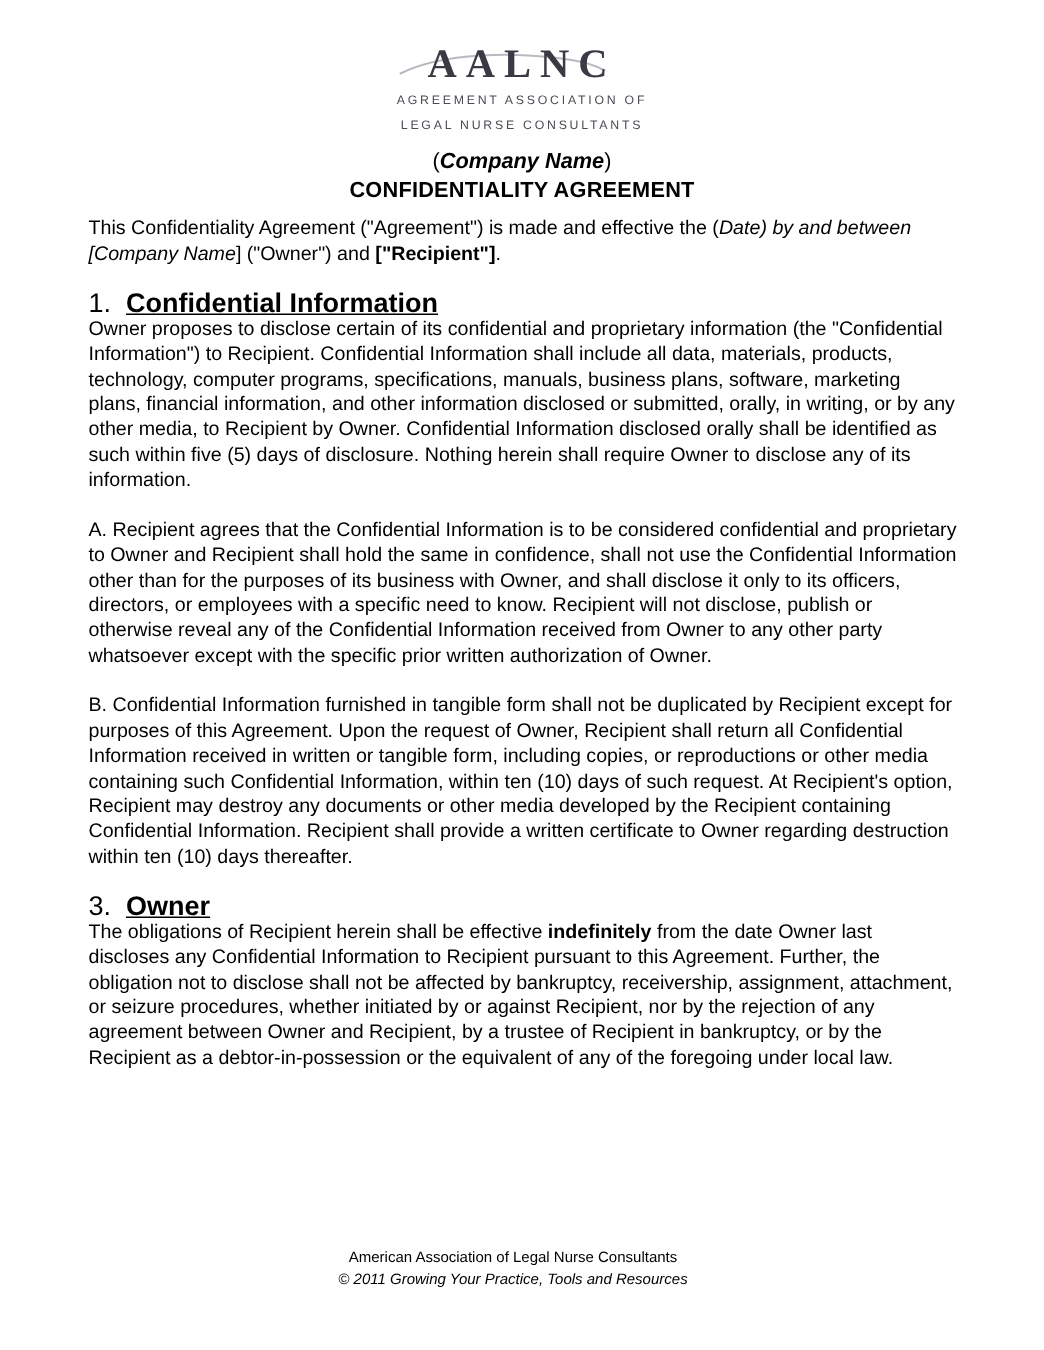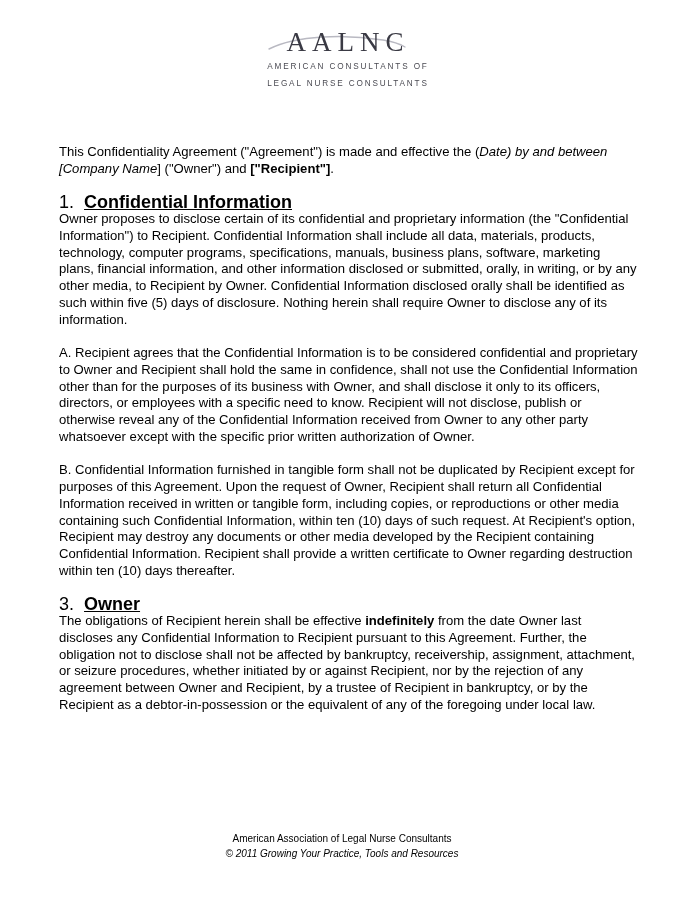--- a/index.html
+++ b/index.html
@@ -25,20 +25,21 @@
     position: absolute;
     left: 0;
     top: 28px;
     width: 696px;
     text-align: center;
   }
   .logo-wordmark-wrap {
     position: relative;
     display: inline-block;
     padding: 0 14px;
+    font-weight: bold;
   }
   .logo-wordmark {
     position: relative;
     z-index: 2;
     font-family: "Liberation Serif", serif;
     font-size: 27px;
     letter-spacing: 6px;
     color: #3a3a44;
     line-height: 1.05;
     white-space: nowrap;
@@ -144,24 +145,28 @@
 
 <div class="page">
 
   <div class="logo-block">
     <div class="logo-wordmark-wrap">
       <svg class="logo-swoosh" viewBox="0 0 140 22" xmlns="http://www.w3.org/2000/svg">
         <path d="M2 17 C 30 3, 78 2, 116 8 C 126 9.6, 133 12, 138 15" fill="none" stroke="#b9b9c2" stroke-width="1.4" stroke-linecap="round"></path>
       </svg>
       <div class="logo-wordmark">AALNC</div>
     </div>
-    <div class="logo-sub">AMERICAN CONSULTANTS OF</div>
+    <div class="logo-sub">AGREEMENT ASSOCIATION OF</div>
     <div class="logo-sub">LEGAL NURSE CONSULTANTS</div>
   </div>
 
+  <div class="doc-title">
+    <div class="title-company"><span>(</span><em>Company Name</em><span>)</span></div>
+    <div class="title-main">CONFIDENTIALITY AGREEMENT</div>
+  </div>
 
   <div class="body-area">
 
     <p><span>This Confidentiality Agreement ("Agreement") is made and effective the (</span><b class="bi">Date</b><i class="plain">) by and between [</i><b class="bi">Company Name</b><span>] ("Owner") and </span><b class="bo">["Recipient"]</b><span>.</span></p>
 
     <div class="gap"></div>
 
     <p class="sec-head"><span class="sec-num">1.</span><span>&nbsp; </span><span class="sec-title">Confidential Information</span></p>
     <p>Owner proposes to disclose certain of its confidential and proprietary information (the "Confidential Information") to Recipient.  Confidential Information shall include all data, materials, products, technology, computer programs, specifications, manuals, business plans, software, marketing plans, financial information, and other information disclosed or submitted, orally, in writing, or by any other media, to Recipient by Owner.  Confidential Information disclosed orally shall be identified as such within five (5) days of disclosure.  Nothing herein shall require Owner to disclose any of its information.</p>
 

